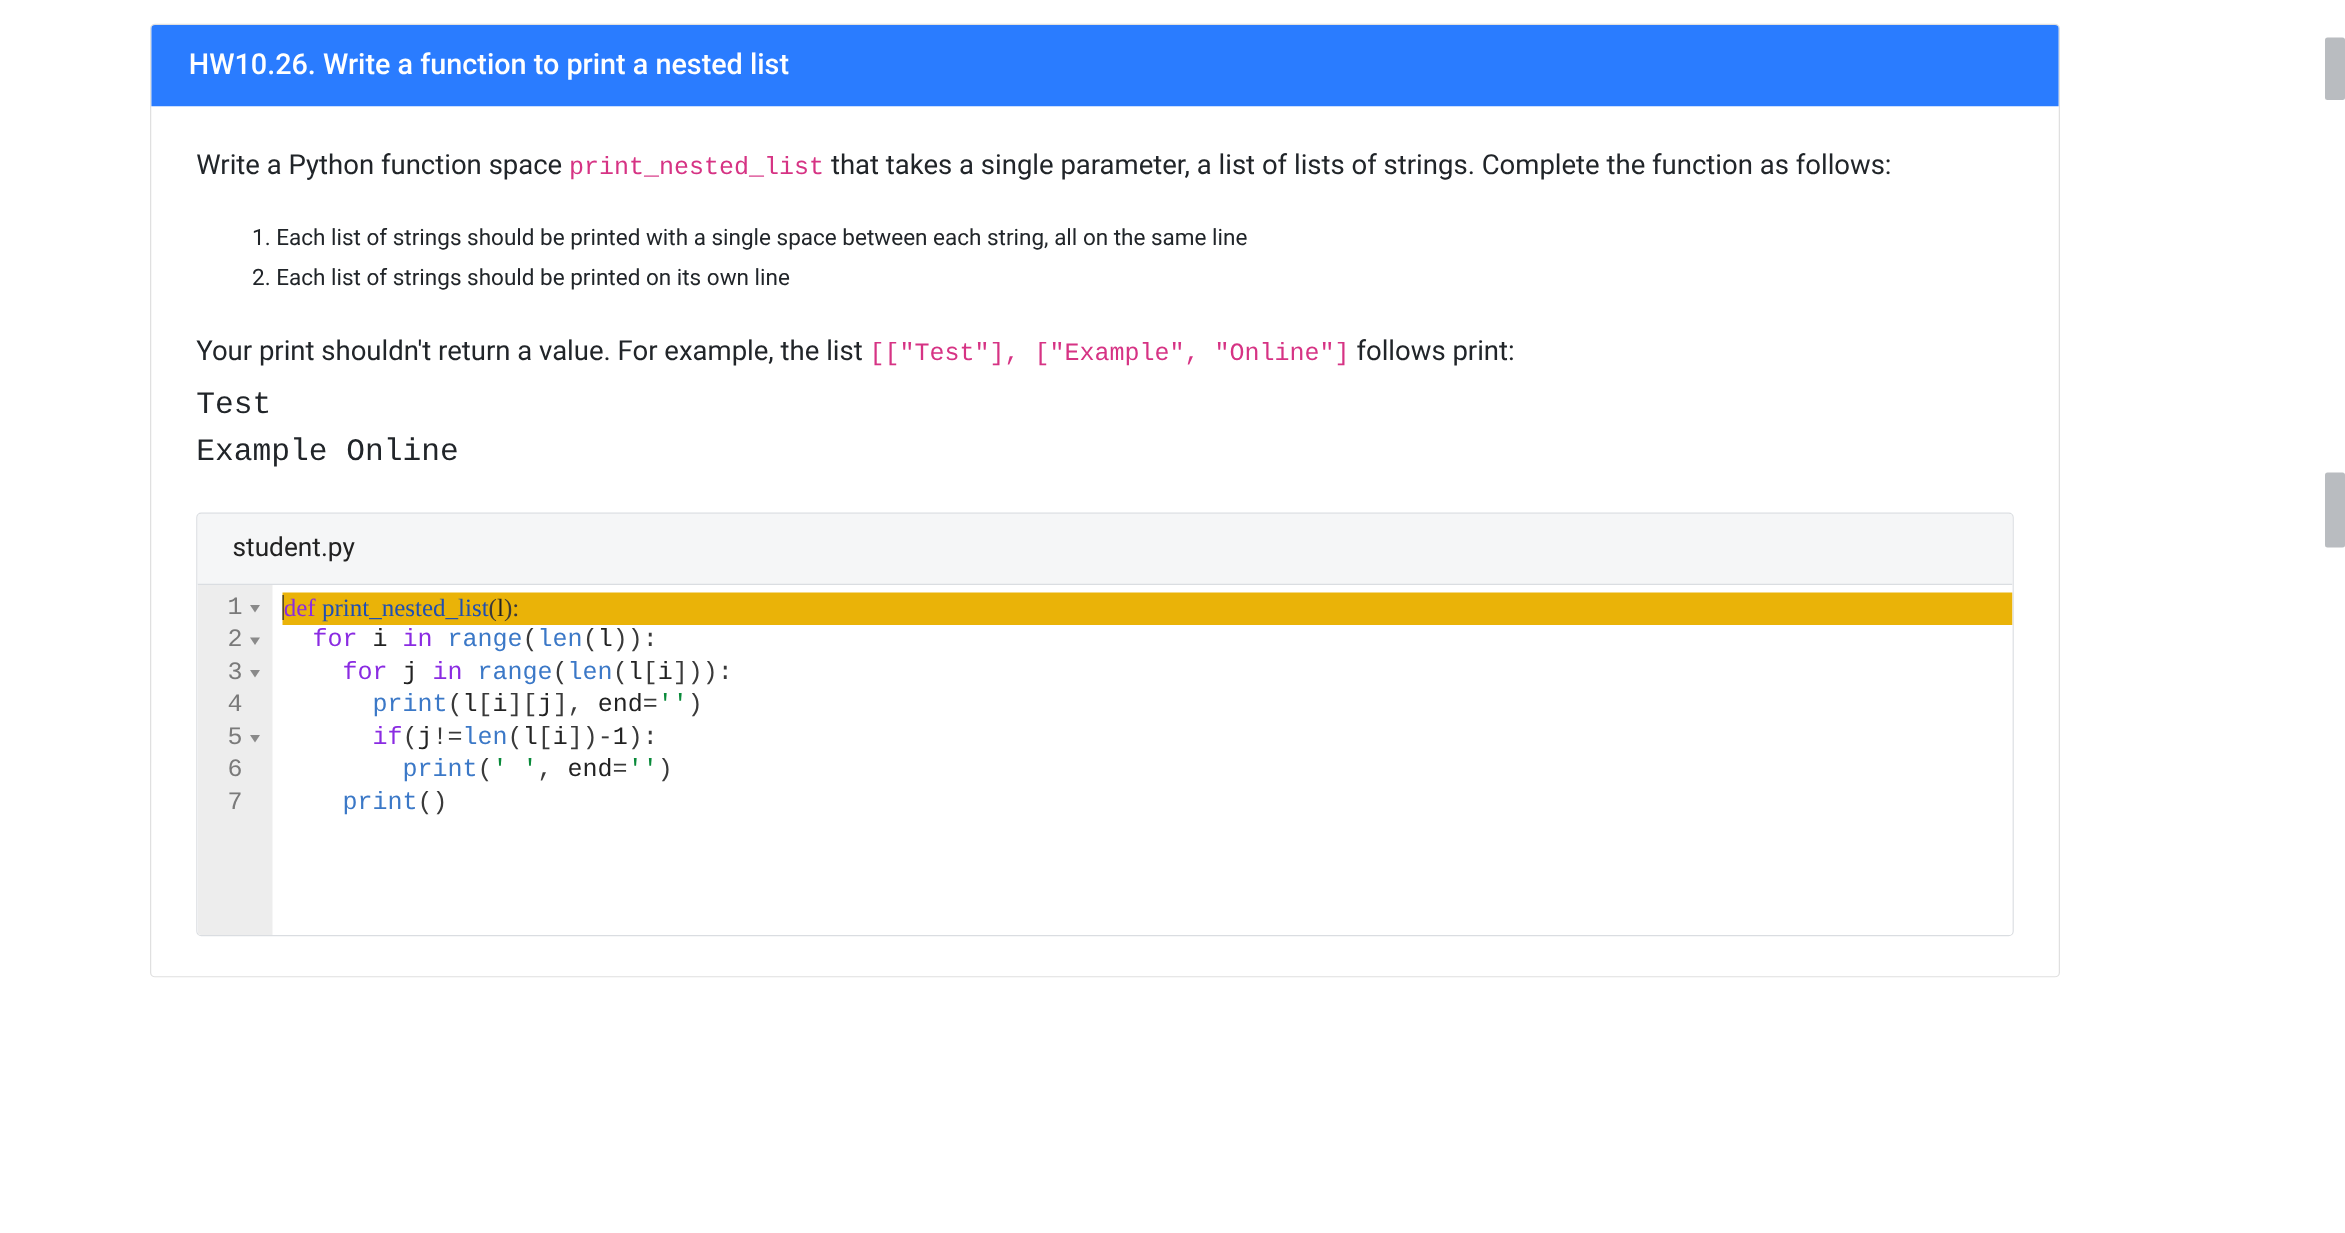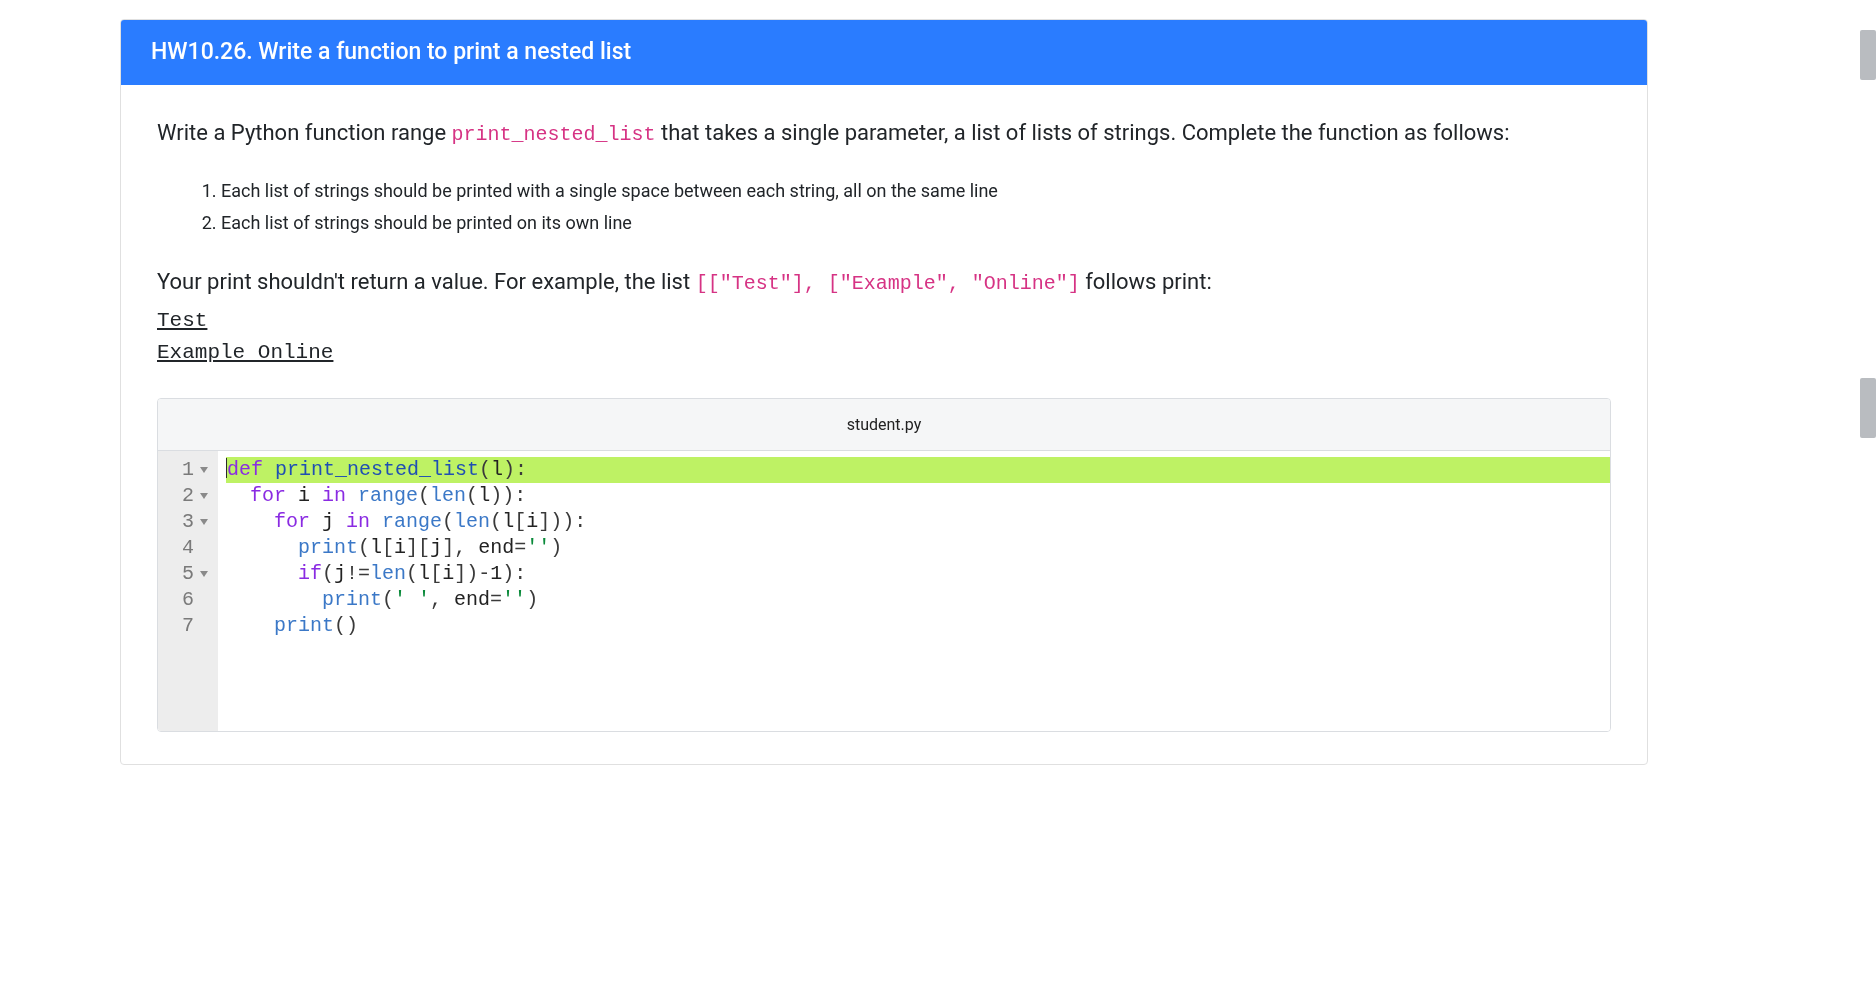--- a/index.html
+++ b/index.html
@@ -43,39 +43,37 @@
   font-size: 20px;
 }
 .list {
   margin: 0 0 26px 64px;
   font-size: 18px;
   line-height: 1.75;
 }
 .list li { margin: 0; }
 .output-block {
   font-family: "SFMono-Regular", Menlo, Monaco, Consolas, "Liberation Mono", monospace;
-  font-size: 21px;
+  font-size: 25px;
   line-height: 1.55;
   white-space: pre;
   color: #212529;
   margin-bottom: 28px;
-  text-decoration: underline;
 }
 .editor-wrap {
   border: 1px solid #dadde1;
   border-radius: 4px;
   overflow: hidden;
 }
 .editor-tab {
   background: #f5f6f7;
   border-bottom: 1px solid #dadde1;
   padding: 16px 28px;
-  font-size: 16px;
+  font-size: 21px;
   color: #222;
-  text-align: center;
 }
 .editor-body {
   display: flex;
   font-family: "SFMono-Regular", Menlo, Monaco, Consolas, "Liberation Mono", monospace;
   font-size: 20px;
   line-height: 1.33;
   background: #fff;
   min-height: 280px;
 }
 .gutter {
@@ -103,21 +101,21 @@
   border-top: 6px solid #8a8a8a;
 }
 .code-area {
   padding: 6px 0 6px 8px;
   flex: 1;
   white-space: pre;
 }
 .code-line {
   height: 26px;
 }
-.hl-line { background: #bef264; }
+.hl-line { background: #eab308; font-family: Liberation Serif, serif; }
 .tok-kw   { color: #8a2be2; }
 .tok-fn   { color: #1f4fb3; }
 .tok-call { color: #3b78c7; }
 .tok-punc { color: #3a3a3a; }
 .tok-str  { color: #0a8a3a; }
 .tok-plain{ color: #222; }
 .cursor {
   display: inline-block;
   width: 0;
   border-left: 1.5px solid #2a2a2a;
@@ -142,21 +140,21 @@
 </head>
 <body>
 
 <div class="container">
   <div class="main-card">
     <div class="card-header">HW10.26. Write a function to print a nested list</div>
 
     <div class="card-body">
 
       <p class="para">
-        <span>Write a Python function range </span><code class="inline-code">print_nested_list</code><span> that takes a single parameter, a list of lists of strings. Complete the function as follows:</span>
+        <span>Write a Python function space </span><code class="inline-code">print_nested_list</code><span> that takes a single parameter, a list of lists of strings. Complete the function as follows:</span>
       </p>
 
       <ol class="list">
         <li>Each list of strings should be printed with a single space between each string, all on the same line</li>
         <li>Each list of strings should be printed on its own line</li>
       </ol>
 
       <p class="para" style="margin-bottom:4px;">
         <span>Your print shouldn't return a value. For example, the list </span><code class="inline-code">[["Test"], ["Example", "Online"]</code><span> follows print:</span>
       </p>

